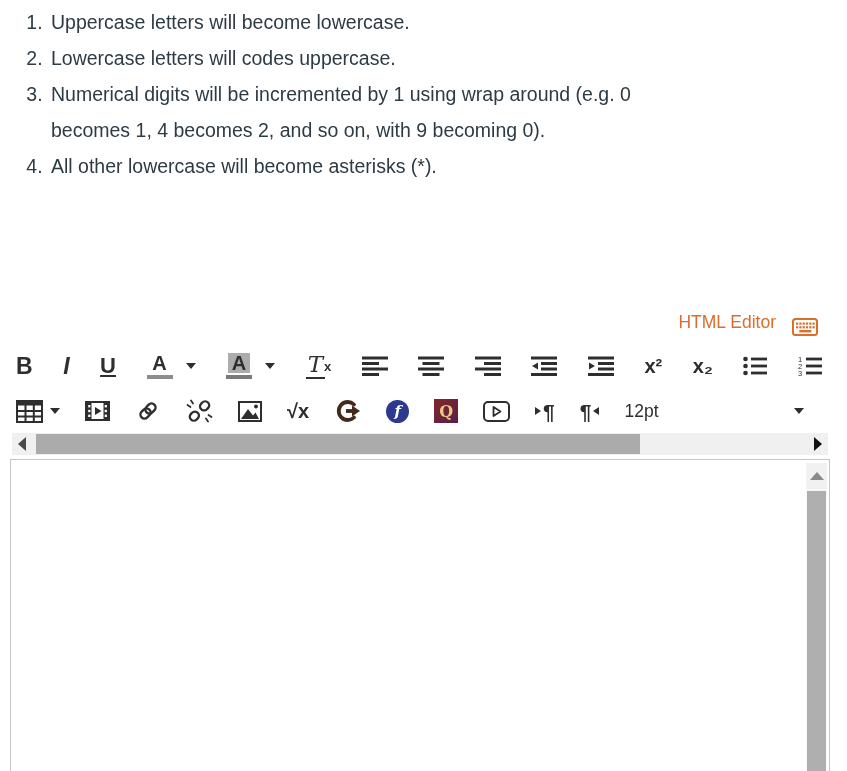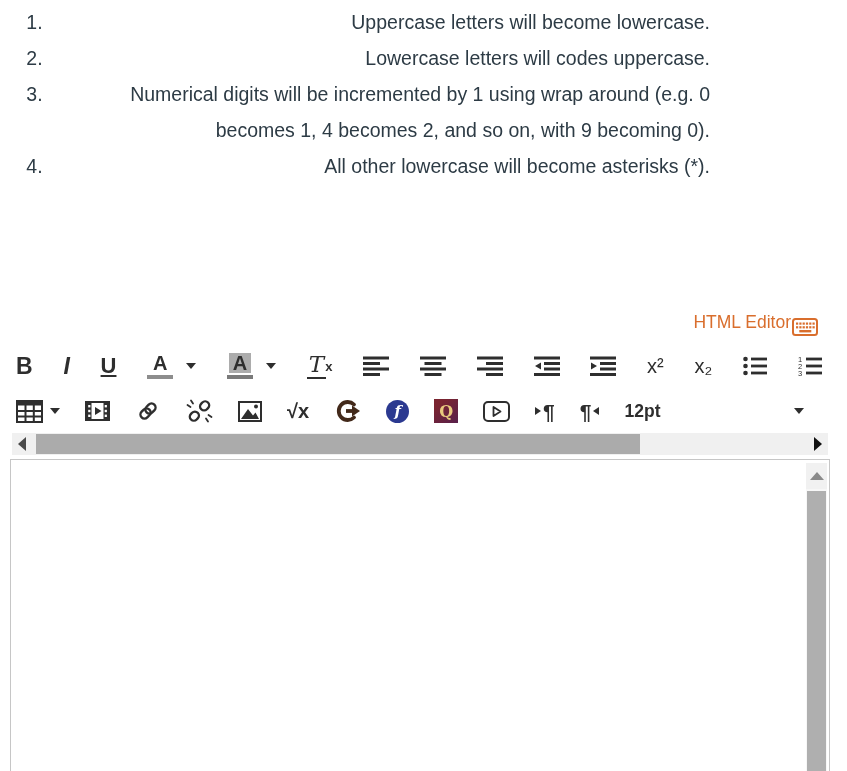--- a/index.html
+++ b/index.html
@@ -10,24 +10,24 @@
     background: #fff;
     font-family: "Liberation Sans", sans-serif;
     color: #2D3B45;
     overflow: hidden;
   }
 
   
   .question { position:absolute; left:10px; top:4px; width:795px; font-size:19.5px; line-height:36px; }
   .question p { margin:0 0 24px 0; }
   .question ol { width:700px; margin:0; padding-left:38px; }
-  .question li { padding-left:3px;text-align:right; }
-
-  
-  .html-editor-row { position:absolute; top:311px; right:29px; display:flex; align-items:flex-start; gap:1px; }
+  .question li { padding-left:3px; }
+
+  
+  .html-editor-row { position:absolute; top:311px; right:29px; display:flex; align-items:flex-start; gap:16px; }
   .html-editor-link { color:#D96E2D; font-size:17.5px; text-decoration:none; cursor:pointer; line-height:22px; }
   .kbd-icon { margin-top:7px; display:inline-block; }
 
   
   .tb-row { position:absolute; left:16px; width:806px; height:38px; display:flex; align-items:center; }
   .row1 { top:347px; justify-content:space-between; }
   .row2 { top:392px; gap:25px; }
   button.tb { background:none; border:none; padding:0; cursor:pointer;
     display:flex; align-items:center; justify-content:center; font-family:"Liberation Sans",sans-serif; color:#2e2e2e; }
   .lt { font-size:23px; font-weight:bold; color:#2e2e2e; line-height:1; }
@@ -36,33 +36,33 @@
   .caret { width:0; height:0; border-left:5px solid transparent; border-right:5px solid transparent; border-top:6px solid #2e2e2e; display:inline-block; }
   .grp { display:flex; align-items:center; gap:13px; }
   .colbtn { display:flex; flex-direction:column; align-items:center; gap:2px; }
   .colbtn .bar { width:26px; height:4px; background:#8D8D8D; }
   .colbtn .bar.dark { background:#7A7A7A; }
   .hl { background:#ACACAC; padding:0 4px; }
   .clearfmt { align-items:flex-end; }
   .clearfmt .T { font-family:"DejaVu Serif",serif; font-style:italic; font-size:23px; line-height:1;
     border-bottom:2.5px solid #2e2e2e; padding:0 2px 1px 2px; }
   .clearfmt .x { font-size:13px; font-weight:bold; margin-left:-1px; margin-bottom:0px; }
-  .supsub { font-size:20px; font-weight:normal; }
+  .supsub { font-size:20px; font-weight:bold; }
   svg .f { fill:#2e2e2e; }
   .sqrt { font-size:20px; font-weight:bold; }
   .fcirc { width:23px; height:23px; border-radius:50%; background:#2B3990; color:#fff;
     display:flex; align-items:center; justify-content:center;
     font-family:"DejaVu Serif",serif; font-style:italic; font-weight:bold; font-size:15px; }
   .qtile { width:24px; height:24px; background:linear-gradient(140deg,#7A2430 20%,#58204B 100%);
     color:#E9C97E; display:flex; align-items:center; justify-content:center;
     font-family:"DejaVu Serif",serif; font-weight:bold; font-size:16px; }
   .pilcrow { font-size:21px; font-weight:bold; line-height:1; }
   .tri-r { width:0;height:0;border-top:4.5px solid transparent;border-bottom:4.5px solid transparent;border-left:6px solid #2e2e2e; display:inline-block; margin-right:2px; }
   .tri-l { width:0;height:0;border-top:4.5px solid transparent;border-bottom:4.5px solid transparent;border-right:6px solid #2e2e2e; display:inline-block; margin-left:2px; }
-  .fontsize { font-size:17.5px; color:#1b1b1b; font-weight:bold; }
+  .fontsize { font-size:17.5px; color:#1b1b1b; font-weight:normal; }
   .more-caret { margin-left:auto; margin-right:18px; }
 
   
   .hscroll { position:absolute; left:12px; top:433px; width:816px; height:22px; background:#F0F0F0; }
   .hs-left, .hs-right { position:absolute; top:0; width:20px; height:22px; background:#F0F0F0; border:none; cursor:pointer;
      display:flex; align-items:center; justify-content:center; padding:0; }
   .hs-left { left:0; } .hs-right { right:0; }
   .tri-left-s { width:0;height:0;border-top:7px solid transparent;border-bottom:7px solid transparent;border-right:8px solid #4a4a4a; }
   .tri-right-s { width:0;height:0;border-top:7px solid transparent;border-bottom:7px solid transparent;border-left:8px solid #111; }
   .hs-thumb { position:absolute; left:24px; top:1px; width:604px; height:20px; background:#ABABAB; cursor:pointer; }

